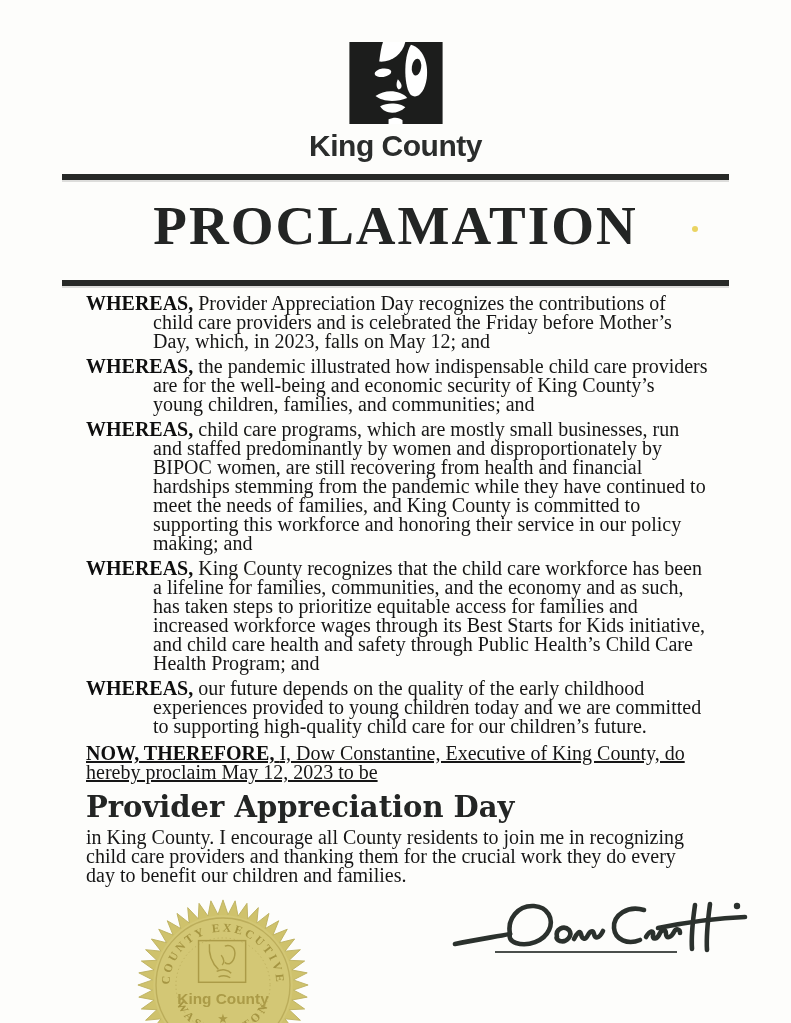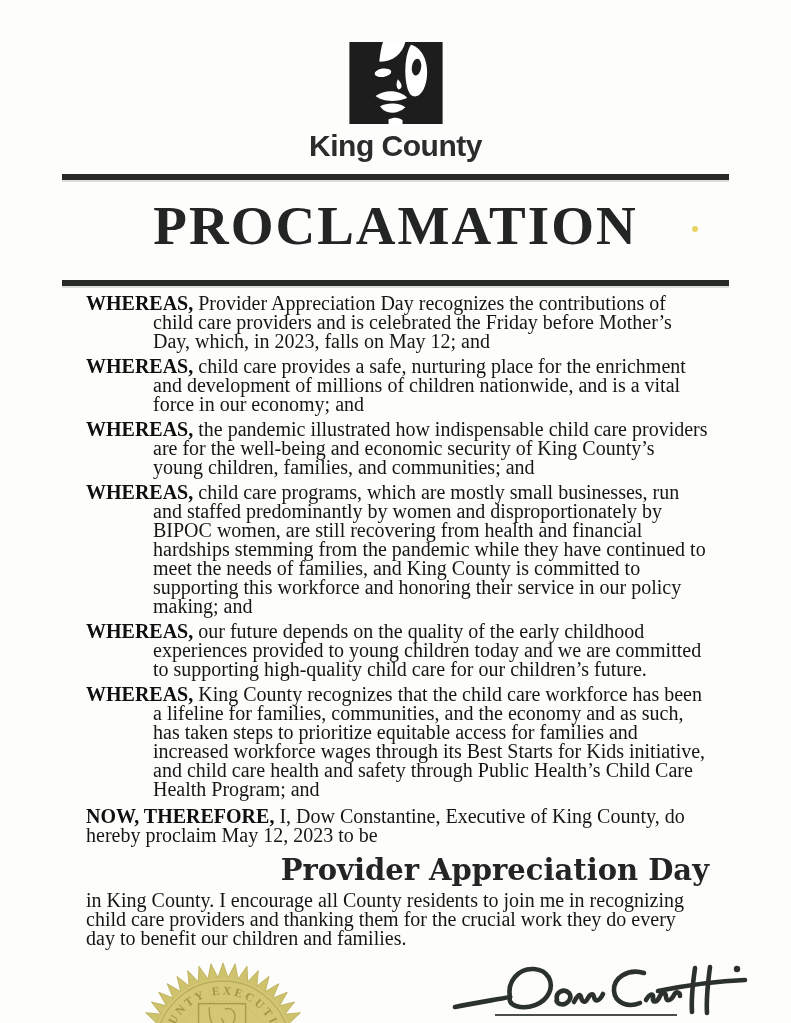--- a/index.html
+++ b/index.html
@@ -39,24 +39,24 @@
 
   
   .content{padding:8px 82px 0 86px;}
   .para{
     margin:0 0 6px 0;
     font-size:20px;line-height:19px;
     padding-left:67px;text-indent:-67px;
     color:#161616;
   }
   .para strong{font-weight:bold;color:#0f0f0f;}
-  .therefore{padding-left:0;text-indent:0;margin-top:8px;margin-bottom:9px;}
+  .therefore{padding-left:0;text-indent:0;margin-top:8px;margin-bottom:9px;text-decoration:underline;}
 
   .day-title{
-    text-align:right;
+    text-align:left;
     font-family:"DejaVu Serif", serif;
     font-weight:bold;font-size:29px;color:#232524;
     margin:6px 0 4px 0;line-height:33px;
   }
   .closing{padding-left:0;text-indent:0;margin-top:1px;}
 
   
   .footer{position:relative;height:200px;}
   .seal{position:absolute;left:127px;top:8px;}
   .sig{position:absolute;left:452px;top:6px;width:300px;}
@@ -96,37 +96,33 @@
   <div class="rule"></div>
   <div class="artifact"></div>
 
   <div class="content">
     <p class="para">
       <strong>WHEREAS,</strong>
       <span>Provider Appreciation Day recognizes the contributions of child care providers and is celebrated the Friday before Mother’s Day, which, in 2023, falls on May 12; and</span>
     </p>
     <p class="para">
       <strong>WHEREAS,</strong>
-      <span>child care provides a safe, nurturing place for the enrichment and development of millions of children nationwide, and is a vital force in our economy; and</span>
-    </p>
-    <p class="para">
-      <strong>WHEREAS,</strong>
       <span>the pandemic illustrated how indispensable child care providers are for the well-being and economic security of King County’s young children, families, and communities; and</span>
     </p>
     <p class="para">
       <strong>WHEREAS,</strong>
       <span>child care programs, which are mostly small businesses, run and staffed predominantly by women and disproportionately by BIPOC women, are still recovering from health and financial hardships stemming from the pandemic while they have continued to meet the needs of families, and King County is committed to supporting this workforce and honoring their service in our policy making; and</span>
     </p>
     <p class="para">
       <strong>WHEREAS,</strong>
-      <span>our future depends on the quality of the early childhood experiences provided to young children today and we are committed to supporting high-quality child care for our children’s future.</span>
+      <span>King County recognizes that the child care workforce has been a lifeline for families, communities, and the economy and as such, has taken steps to prioritize equitable access for families and increased workforce wages through its Best Starts for Kids initiative, and child care health and safety through Public Health’s Child Care Health Program; and</span>
     </p>
     <p class="para">
       <strong>WHEREAS,</strong>
-      <span>King County recognizes that the child care workforce has been a lifeline for families, communities, and the economy and as such, has taken steps to prioritize equitable access for families and increased workforce wages through its Best Starts for Kids initiative, and child care health and safety through Public Health’s Child Care Health Program; and</span>
+      <span>our future depends on the quality of the early childhood experiences provided to young children today and we are committed to supporting high-quality child care for our children’s future.</span>
     </p>
 
     <p class="para therefore">
       <strong>NOW, THEREFORE,</strong>
       <span>I, Dow Constantine, Executive of King County, do hereby proclaim May 12, 2023 to be</span>
     </p>
 
     <div class="day-title">Provider Appreciation Day</div>
 
     <p class="para closing">in King County. I encourage all County residents to join me in recognizing child care providers and thanking them for the crucial work they do every day to benefit our children and families.</p>

